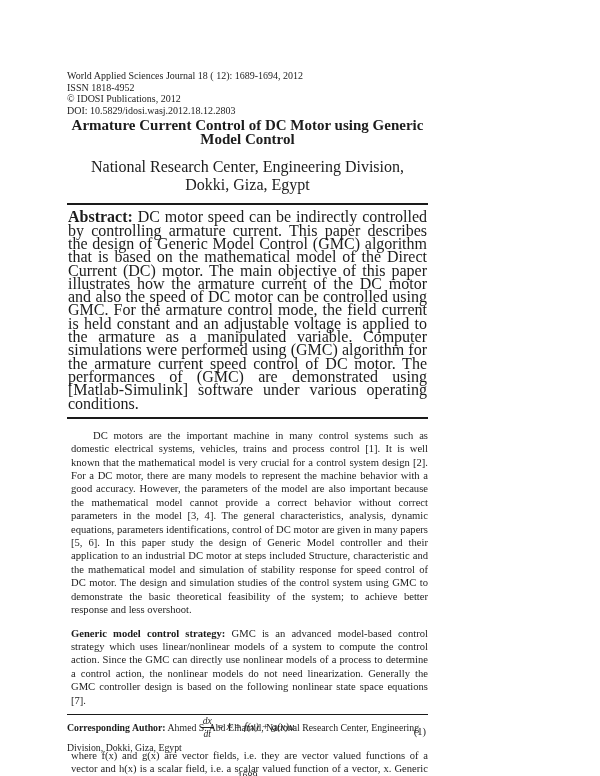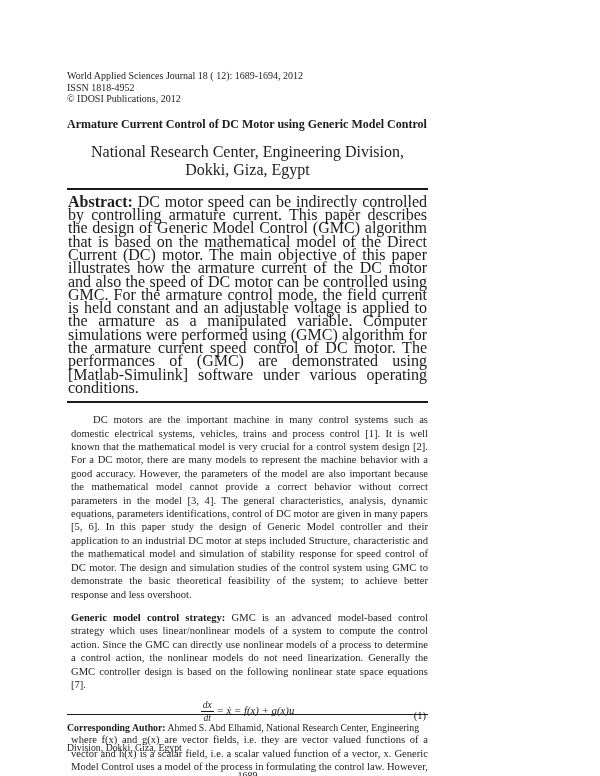--- a/index.html
+++ b/index.html
@@ -15,23 +15,24 @@
   }
   .content {
     position: absolute;
     left: 67px;
     right: 64px;
     top: 70px;
   }
   .header-block { font-size: 10px; line-height: 11.6px; }
   .header-block div { white-space: nowrap; }
   .paper-title {
-    margin-top: 12px;
+    margin-top: 2px;
+    text-align: center;
     font-weight: bold;
-    font-size: 12px;
+    font-size: 15px;
     line-height: 14px;
   }
   .paper-author {
     margin-top: 13px;
     text-align: center;
     font-style: italic;
     font-size: 11px;
   }
   .paper-affiliation {
     margin-top: 12px;
@@ -111,20 +112,21 @@
 </head>
 <body>
 
 <div class="page">
   <div class="content">
 
     <div class="header-block">
       <div>World Applied Sciences Journal 18 ( 12): 1689-1694, 2012</div>
       <div>ISSN 1818-4952</div>
       <div>© IDOSI Publications, 2012</div>
+      <div>DOI: 10.5829/idosi.wasj.2012.18.12.2803</div>
     </div>
 
     <div class="paper-title">Armature Current Control of DC Motor using Generic Model Control</div>
     <div class="paper-affiliation">National Research Center, Engineering Division, Dokki, Giza, Egypt</div>
 
     <div class="abstract-box">
       <p><span class="b">Abstract:</span><span> DC motor speed can be indirectly controlled by controlling armature current. This paper describes the design of Generic Model Control (GMC) algorithm that is based on the mathematical model of the Direct Current (DC) motor. The main objective of this paper illustrates how the armature current of the DC motor and also the speed of DC motor can be controlled using GMC. For the armature control mode, the field current is held constant and an adjustable voltage is applied to the armature as a manipulated variable. Computer simulations were performed using (GMC) algorithm for the armature current speed control of DC motor. The performances of (GMC) are demonstrated using [Matlab-Simulink] software under various operating conditions.</span></p>
     </div>
 
 

